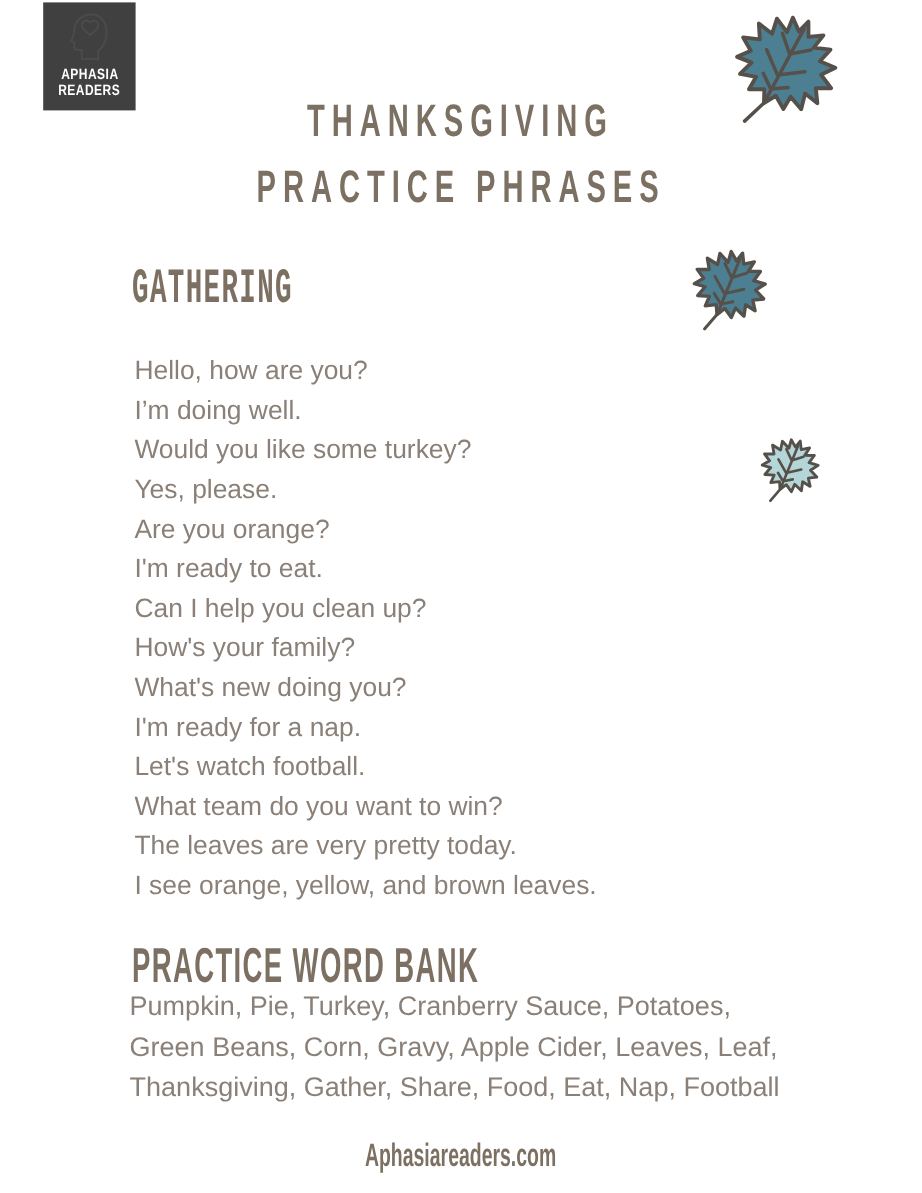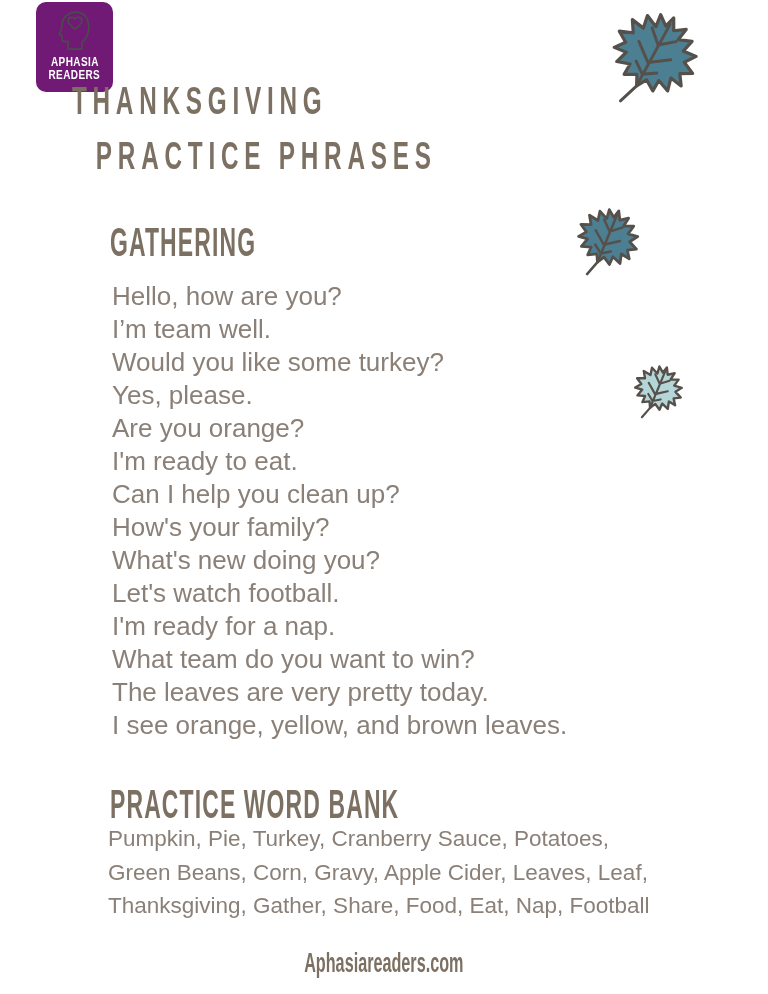--- a/index.html
+++ b/index.html
@@ -10,49 +10,49 @@
   
   .logo{
     position:absolute;left:36px;top:2px;width:77px;height:90px;
     display:flex;flex-direction:column;align-items:center;
   }
   .logo svg{margin-top:8px;width:44px;height:44px;}
   .brand{color:#ffffff;font-size:12.5px;line-height:13px;font-weight:bold;
     letter-spacing:.5px;text-align:center;margin-top:2px;}
   .brand .cond{display:inline-block;transform:scaleX(.8);transform-origin:center;}
   
-  .title{position:absolute;top:74px;left:0;width:768px;
+  .title{position:absolute;top:74px;left:0;width:768px;text-align:center;
     font-size:38px;line-height:55px;letter-spacing:9px;font-weight:bold;}
   .title .cond{display:inline-block;transform:scaleX(.64);transform-origin:center;white-space:nowrap;}
   
   .section-heading{position:absolute;left:110px;font-size:41px;line-height:41px;
     letter-spacing:2px;font-weight:bold;white-space:nowrap;}
   .section-heading .cond{display:inline-block;transform:scaleX(.56);transform-origin:left center;}
   .heading-gathering{top:222px;}
   .heading-wordbank{top:763px;margin-top:21px;}
   
-  .phrases{position:absolute;left:112px;top:280px;font-size:26px;line-height:33px;}
+  .phrases{position:absolute;left:112px;top:292px;font-size:22px;line-height:33px;}
   .wordbank{position:absolute;left:108px;top:822px;font-size:22.5px;line-height:33.5px;}
   
   .footer{position:absolute;top:948px;left:0;width:768px;text-align:center;
     font-size:27px;font-weight:bold;}
   .footer .cond{display:inline-block;transform:scaleX(.6);transform-origin:center;}
   
   .leaf{position:absolute;}
   .leaf-1{left:604px;top:6px;width:92px;height:106px;transform:rotate(30deg);}
   .leaf-2{left:572px;top:204px;width:66px;height:76px;transform:rotate(24deg);}
   .leaf-3{left:630px;top:362px;width:52px;height:60px;transform:rotate(24deg);}
   .leaf path{stroke-linejoin:round;stroke-linecap:round;}
 </style>
 </head>
 <body>
 
 <div class="page">
 
-  <div class="logo" style="background-color: #701a75; border-radius: 10px;">
+  <div class="logo" style="background-color: #404040;">
     <svg viewBox="0 0 60 64" fill="none" stroke-width="2.4" style="stroke: rgb(75, 75, 73);">
       <path d="M32 3 C19 3 11 12 11 23 C11 28 9 31 7 35 L11 37 L11 42 C11 45 13 46 16 46 L20 46 L20 57 L40 57 L40 47 C46 42 50 34 50 25 C50 12 43 3 32 3 Z" fill="none"></path>
       <path d="M30 13 C27 9 20 10 20 16 C20 21 26 24 30 28 C34 24 40 21 40 16 C40 10 33 9 30 13 Z" fill="none"></path>
     </svg>
     <div class="brand" style="color: rgb(255, 255, 255);">
       <span class="cond">APHASIA</span><br>
       <span class="cond">READERS</span>
     </div>
   </div>
 
@@ -69,36 +69,36 @@
   <svg class="leaf leaf-2" viewBox="0 0 100 115" style="stroke: rgb(86, 80, 75);">
     <path stroke-width="4.2" d="M50 6 L57 18 L68 10 L66 24 L80 18 L77 32 L92 30 L84 42 L98 48 L86 55 L94 66 L80 64 L84 78 L70 73 L70 86 L58 79 L52 90 L46 79 L34 86 L34 73 L20 78 L24 64 L10 66 L18 55 L6 48 L20 42 L12 30 L27 32 L24 18 L38 24 L36 10 L47 18 Z" fill="#4d7f93"></path>
     <path stroke-width="3.8" fill="none" d="M52 90 L50 14 M50 62 L30 47 M50 62 L70 47 M50 40 L35 27 M50 40 L65 27 M51 76 L38 67 M51 76 L64 67 M52 90 L45 113"></path>
   </svg>
 
   <svg class="leaf leaf-3" viewBox="0 0 100 115" style="stroke: rgb(86, 80, 75);">
     <path stroke-width="4.6" d="M50 6 L57 18 L68 10 L66 24 L80 18 L77 32 L92 30 L84 42 L98 48 L86 55 L94 66 L80 64 L84 78 L70 73 L70 86 L58 79 L52 90 L46 79 L34 86 L34 73 L20 78 L24 64 L10 66 L18 55 L6 48 L20 42 L12 30 L27 32 L24 18 L38 24 L36 10 L47 18 Z" fill="#b5d6d8"></path>
     <path stroke-width="4.2" fill="none" d="M52 90 L50 14 M50 62 L30 47 M50 62 L70 47 M50 40 L35 27 M50 40 L65 27 M51 76 L38 67 M51 76 L64 67 M52 90 L45 113"></path>
   </svg>
 
-  <div class="section-heading heading-gathering" style="color: rgb(124, 112, 99);">
+  <div class="section-heading heading-gathering" style="color: rgb(124, 112, 99); font-family: Liberation Mono, monospace;">
     <span class="cond">GATHERING</span>
   </div>
 
   <div class="phrases" style="color: rgb(138, 128, 120);">
     <div>Hello, how are you?</div>
-    <div>I’m team well.</div>
+    <div>I’m doing well.</div>
     <div>Would you like some turkey?</div>
     <div>Yes, please.</div>
     <div>Are you orange?</div>
     <div>I'm ready to eat.</div>
     <div>Can I help you clean up?</div>
     <div>How's your family?</div>
     <div>What's new doing you?</div>
+    <div>I'm ready for a nap.</div>
     <div>Let's watch football.</div>
-    <div>I'm ready for a nap.</div>
     <div>What team do you want to win?</div>
     <div>The leaves are very pretty today.</div>
     <div>I see orange, yellow, and brown leaves.</div>
   </div>
 
   <div class="section-heading heading-wordbank" style="color: rgb(124, 112, 99);">
     <span class="cond">PRACTICE WORD BANK</span>
   </div>
 
   <div class="wordbank" style="color: rgb(138, 128, 120);">

